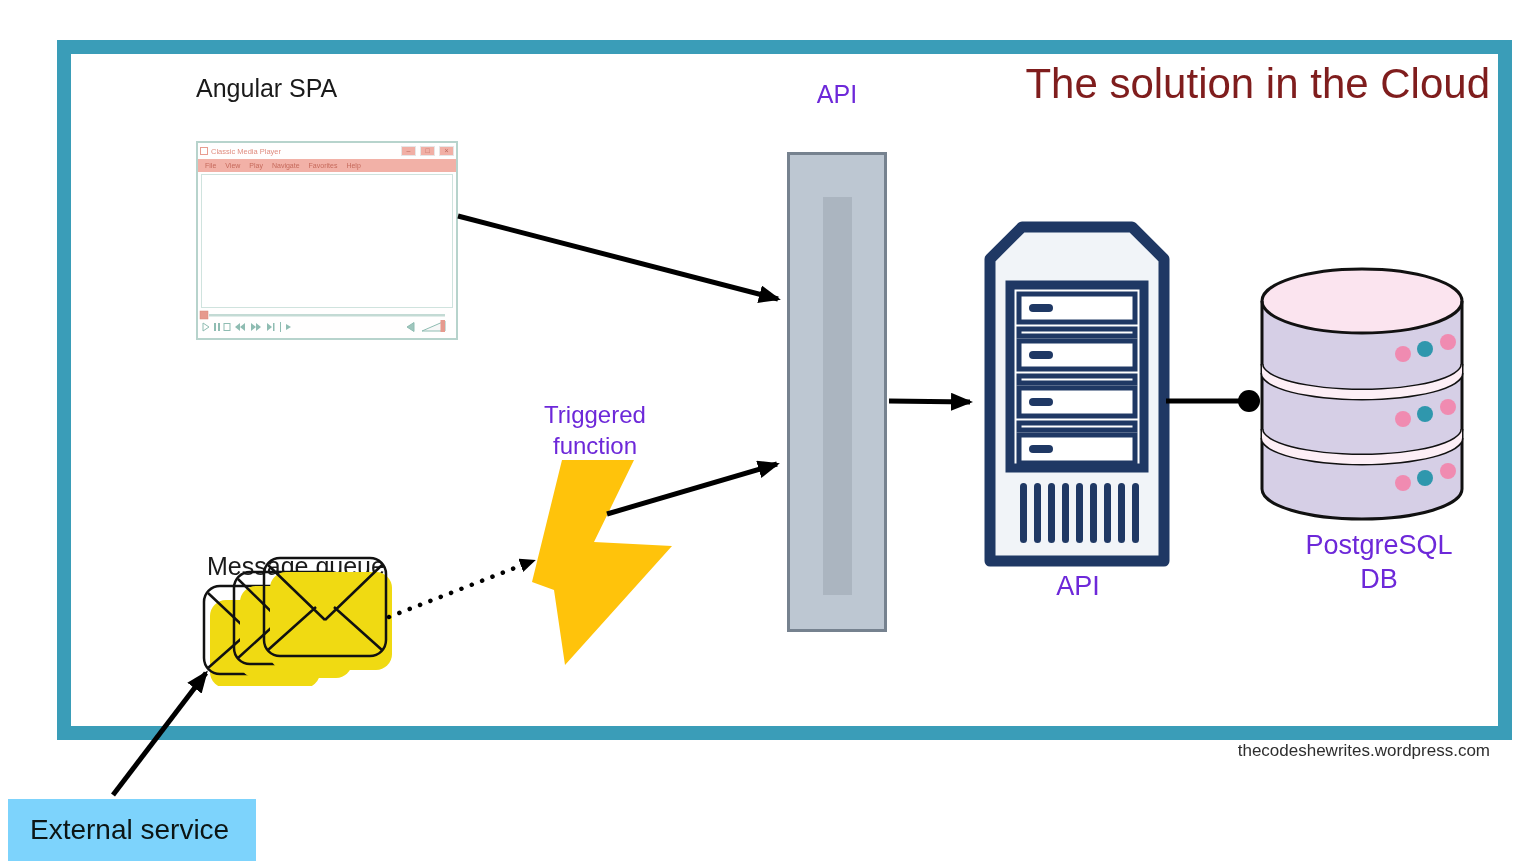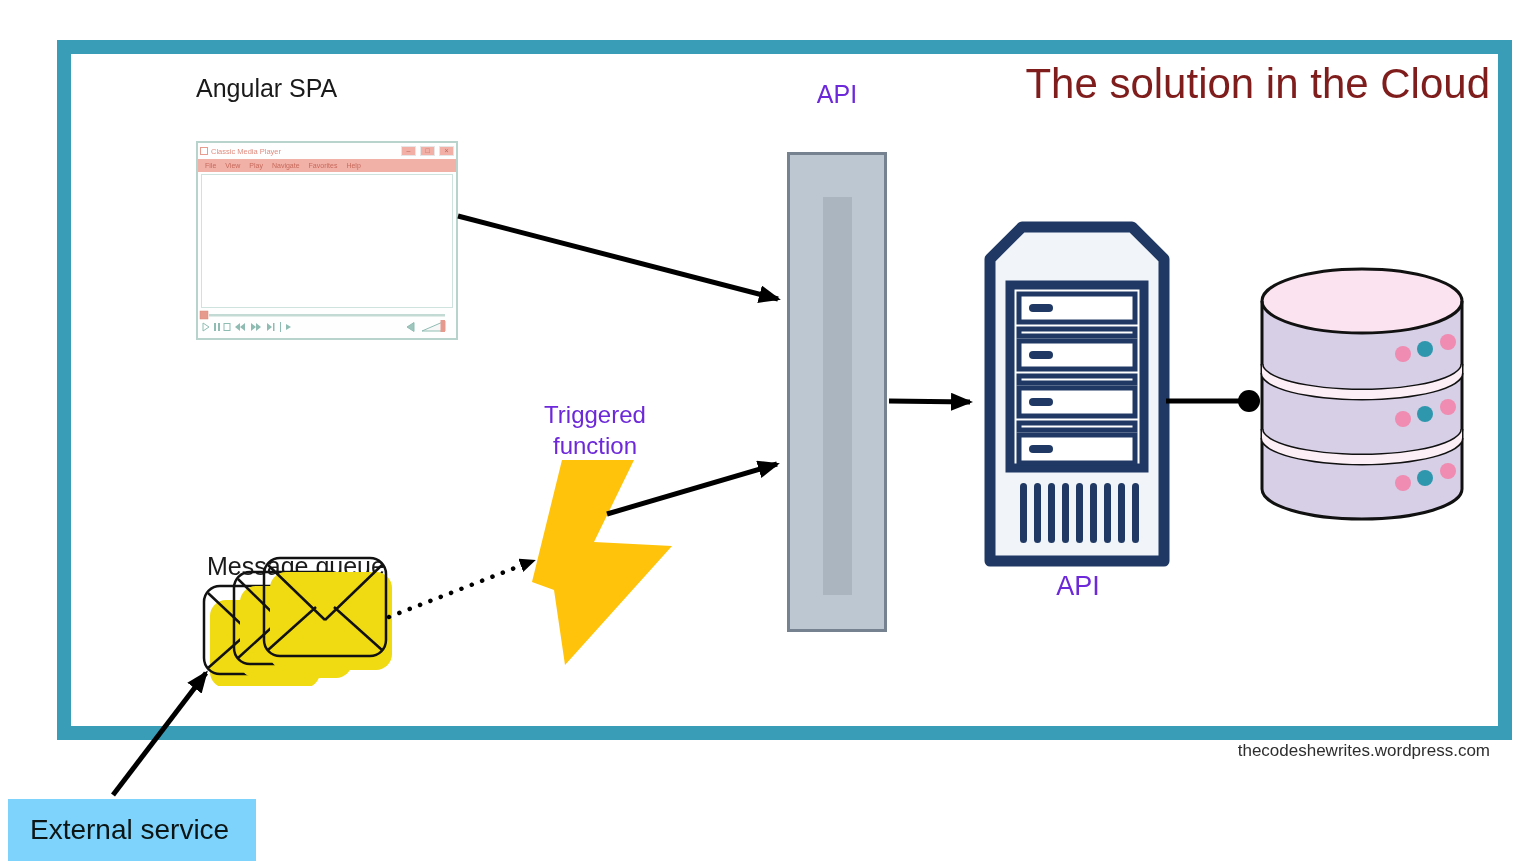--- a/index.html
+++ b/index.html
@@ -176,20 +176,22 @@
       <circle cx="193" cy="81" r="8" fill="#f08bb1"></circle>
     <circle cx="148" cy="158" r="8" fill="#f08bb1"></circle>
       <circle cx="170" cy="153" r="8" fill="#2f97ad"></circle>
       <circle cx="193" cy="146" r="8" fill="#f08bb1"></circle>
     <circle cx="148" cy="222" r="8" fill="#f08bb1"></circle>
       <circle cx="170" cy="217" r="8" fill="#2f97ad"></circle>
       <circle cx="193" cy="210" r="8" fill="#f08bb1"></circle>
   </g>
 </svg>
 <div class="abs db-label node-label">
+  <div>PostgreSQL</div>
+  <div>DB</div>
 </div>
 
 <div class="abs trig-label node-label">
   <div>Triggered</div>
   <div>function</div>
 </div>
 <svg class="abs bolt-svg" width="142" height="206" viewBox="0 0 142 206">
   <polygon points="30,0 102,0 62,82 140,86 33,205 22,130 0,122" fill="#ffc30b"></polygon>
 </svg>
 

